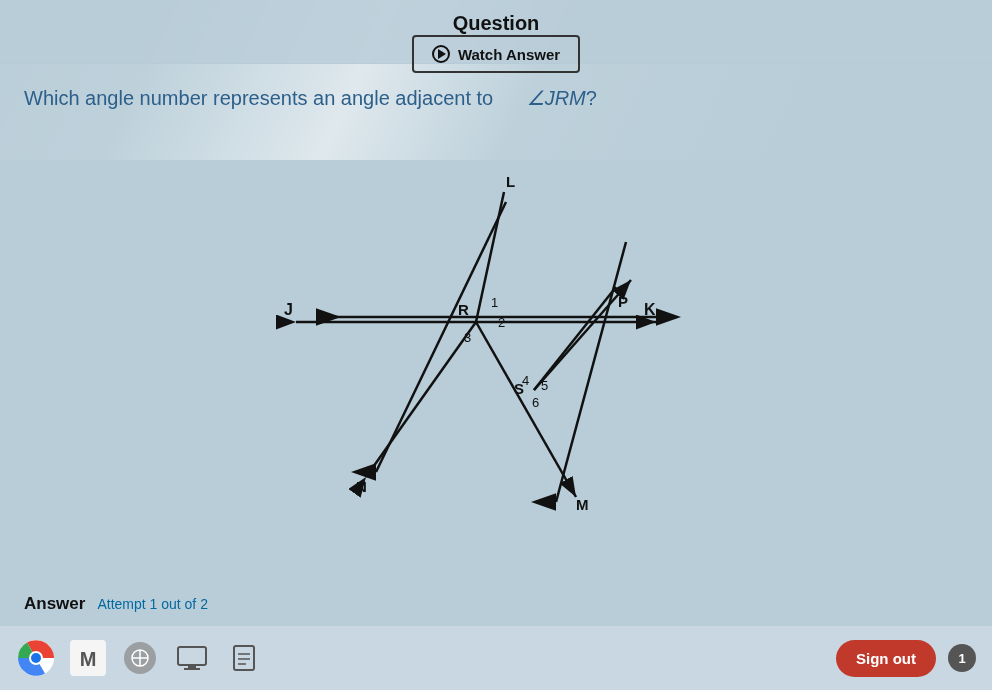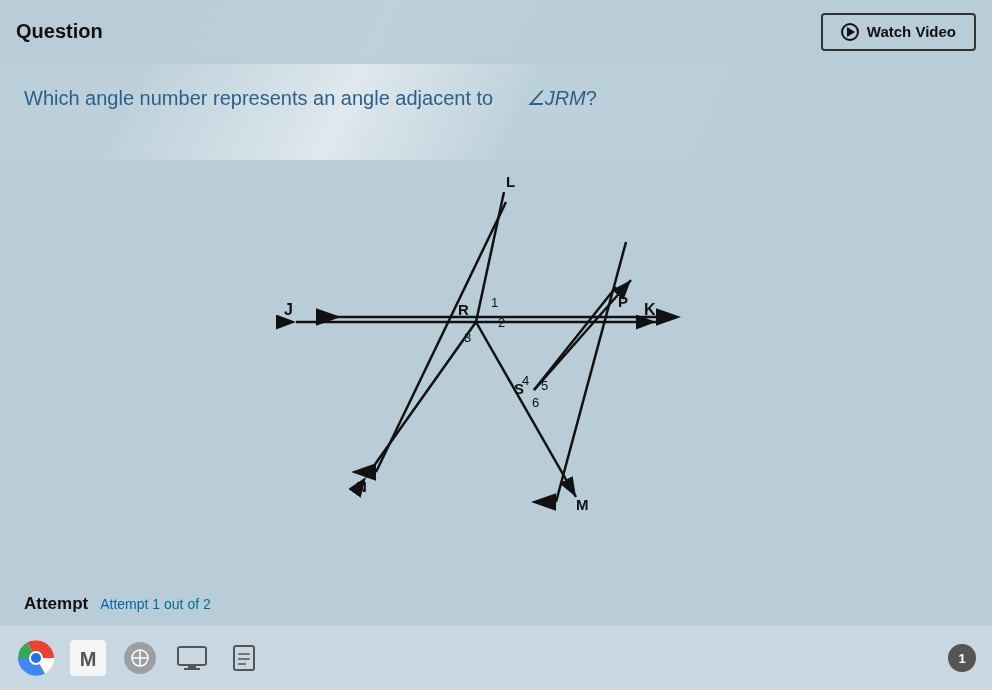--- a/index.html
+++ b/index.html
@@ -39,20 +39,21 @@
       position: absolute;
       top: 0; left: 0; right: 0;
       height: 64px;
       display: flex;
       align-items: center;
       justify-content: space-between;
       padding: 12px 16px;
       z-index: 10;
       background: rgba(184, 205, 216, 0.85);
       border-bottom: 1px solid rgba(180,200,215,0.5);
+      flex-direction: column;
     }
 
     .header-title {
       font-size: 20px;
       font-weight: 700;
       color: #111;
     }
 
     .header-right {
       display: flex;
@@ -209,21 +210,21 @@
 </head>
 <body>
 
 <div class="header">
   <span class="header-title">Question</span>
   <div class="header-right">
     <button class="watch-video-btn">
       <div class="play-icon">
         <div class="play-triangle"></div>
       </div>
-      <span>Watch Video</span>
+      <span>Watch Answer</span>
     </button>
   </div>
 </div>
 
 <div class="light-beam"></div>
 
 <div class="main-content">
   <div class="question-text">
     Which angle number represents an angle adjacent to <em>∠JRM</em>?
   </div>
@@ -301,21 +302,21 @@
       <text x="286" y="253" font-size="13" fill="#111" font-family="Arial">4</text>
 
       <text x="305" y="258" font-size="13" fill="#111" font-family="Arial">5</text>
 
       <text x="296" y="275" font-size="13" fill="#111" font-family="Arial">6</text>
     </svg>
   </div>
 </div>
 
 <div class="answer-section">
-  <span class="answer-label">Attempt</span>
+  <span class="answer-label">Answer</span>
   <span class="attempt-text">Attempt 1 out of 2</span>
 </div>
 
 <div class="taskbar">
 
   <div class="taskbar-icon" style="position:relative;">
     <svg width="36" height="36" viewBox="0 0 36 36">
       <circle cx="18" cy="18" r="18" fill="white"></circle>
       <path d="M18 18 L36 18 A18 18 0 0 0 9 2.6 Z" fill="#ea4335"></path>
       <path d="M18 18 L9 2.6 A18 18 0 0 0 0 18 Z" fill="#34a853"></path>
@@ -353,15 +354,16 @@
     <svg width="36" height="36" viewBox="0 0 36 36">
       <rect x="8" y="6" width="20" height="24" rx="2" fill="none" stroke="#555" stroke-width="2"></rect>
       <line x1="12" y1="14" x2="24" y2="14" stroke="#555" stroke-width="1.5"></line>
       <line x1="12" y1="19" x2="24" y2="19" stroke="#555" stroke-width="1.5"></line>
       <line x1="12" y1="24" x2="20" y2="24" stroke="#555" stroke-width="1.5"></line>
     </svg>
   </div>
 
   <div class="taskbar-spacer"></div>
 
+  <button class="sign-out-btn">Sign out</button>
 
   <div class="notification-badge">1</div>
 </div>
 
 </body></html>

